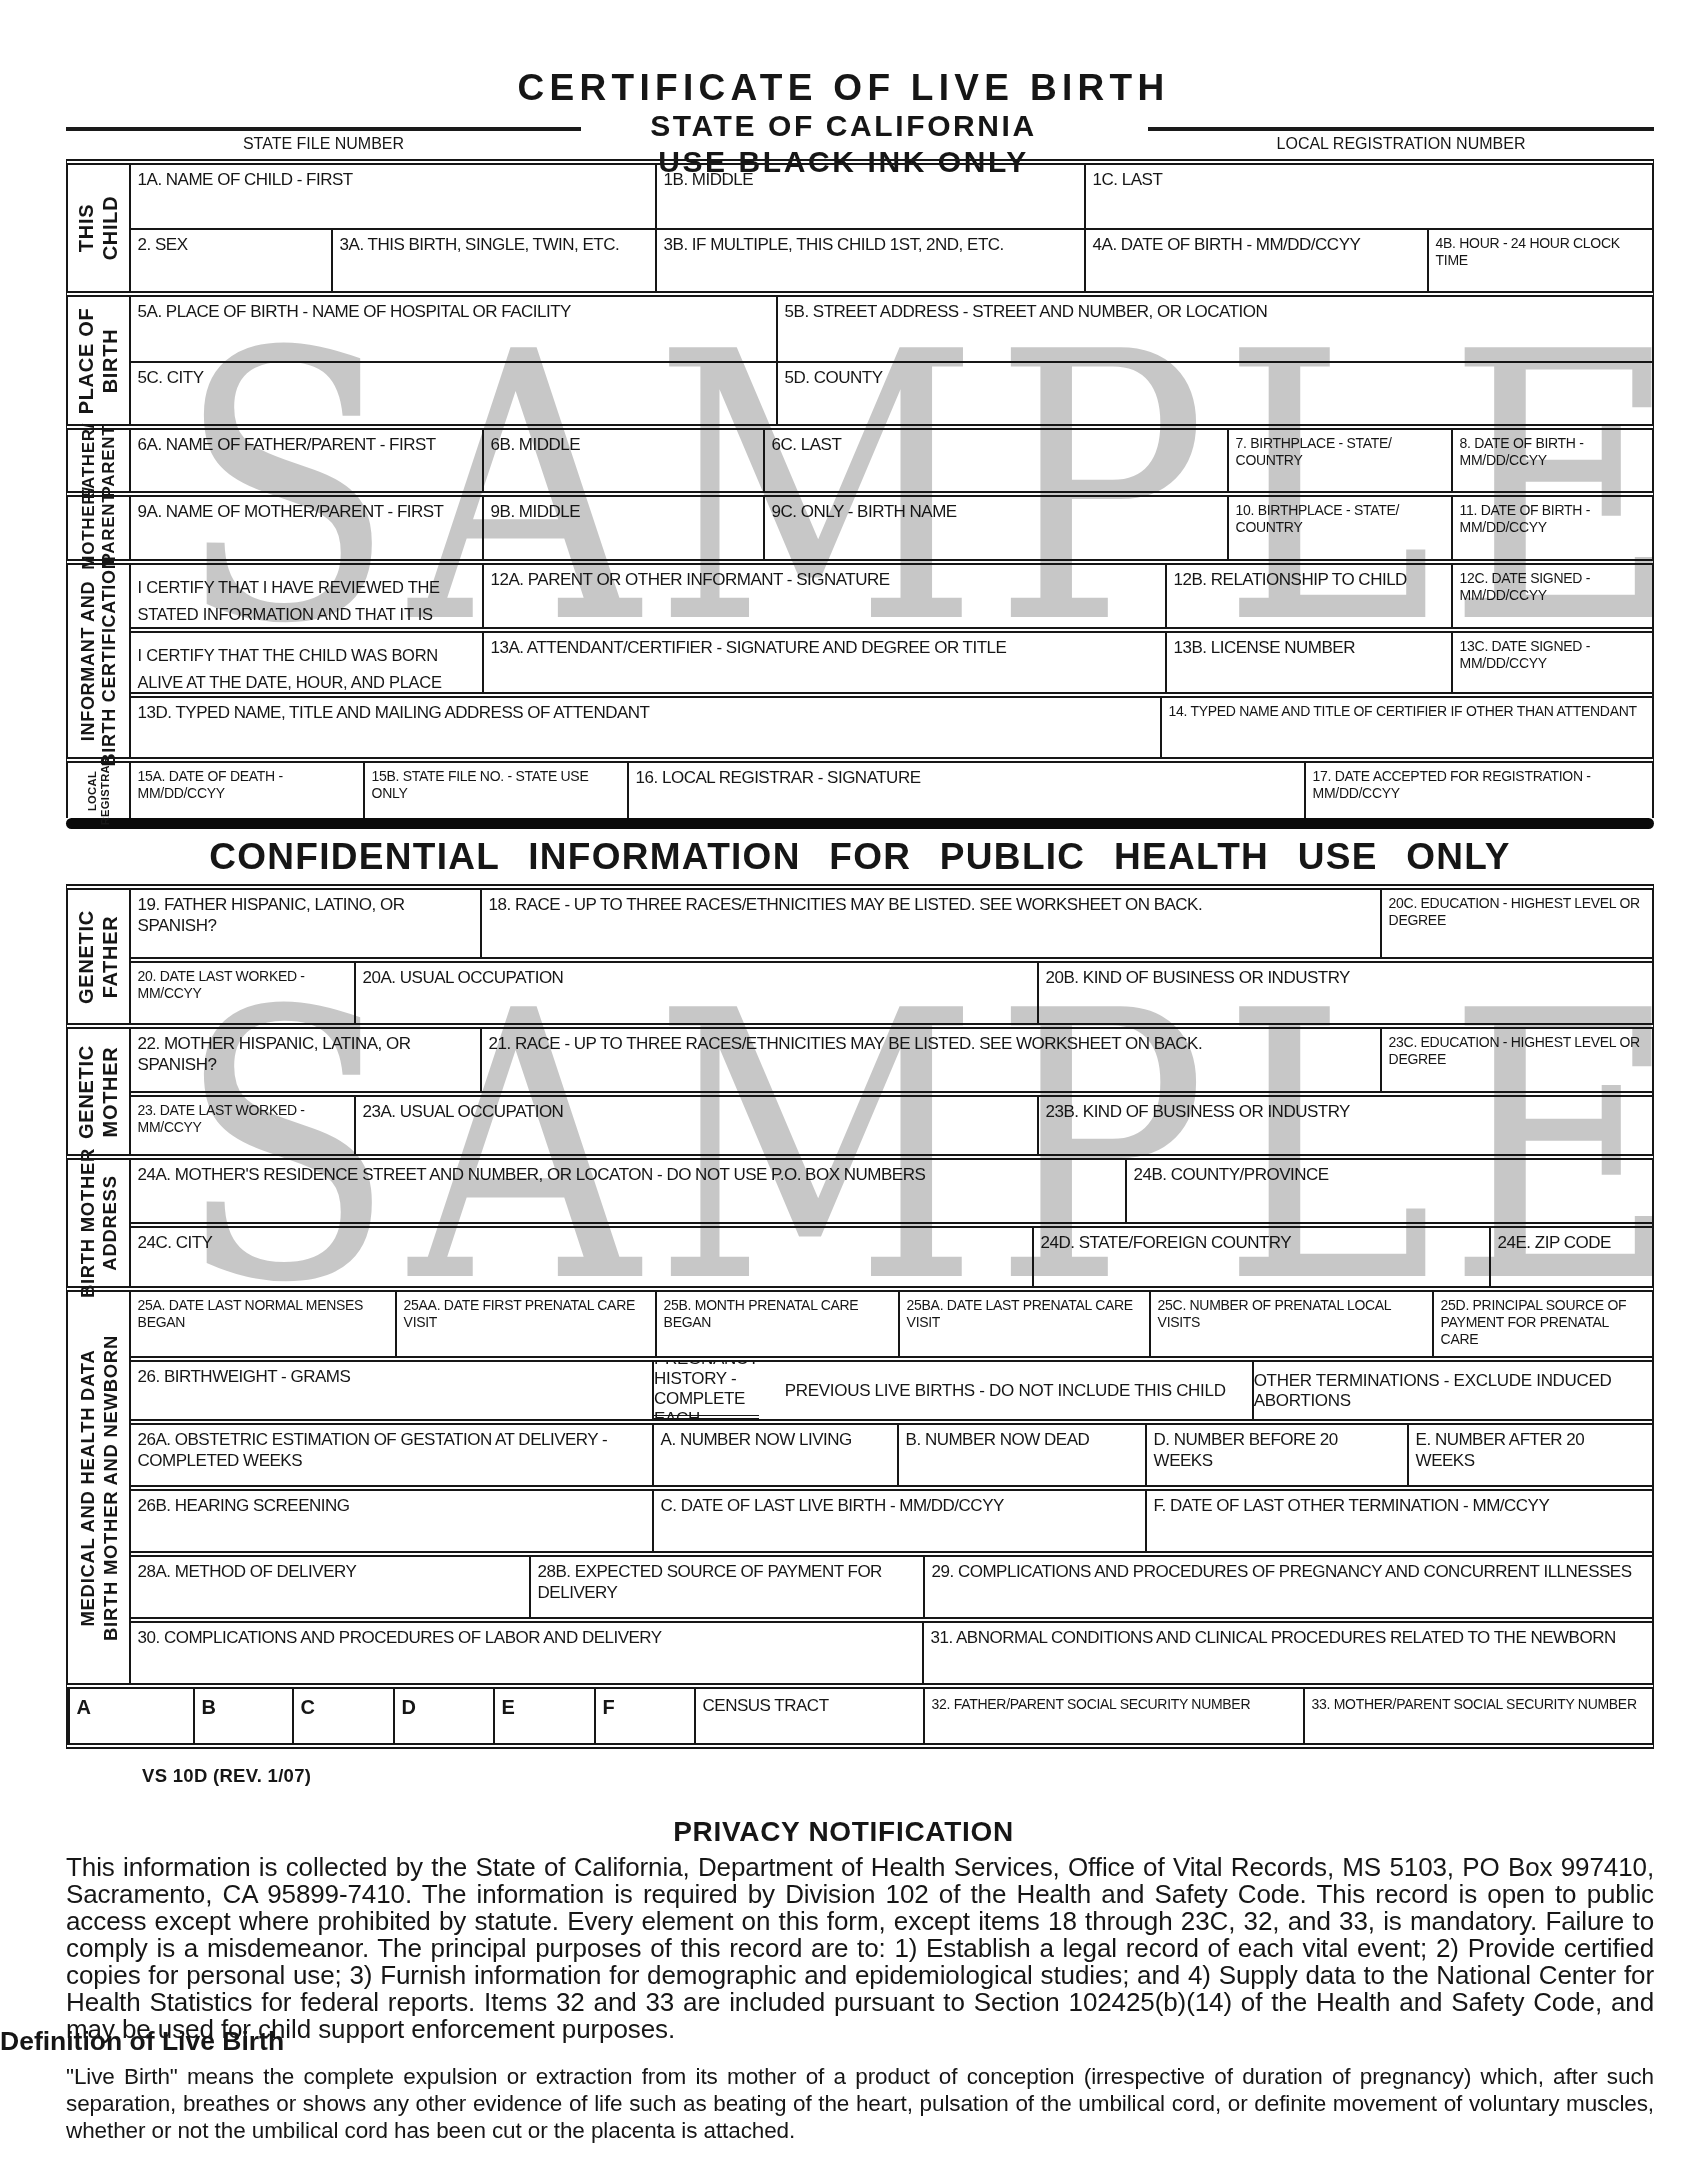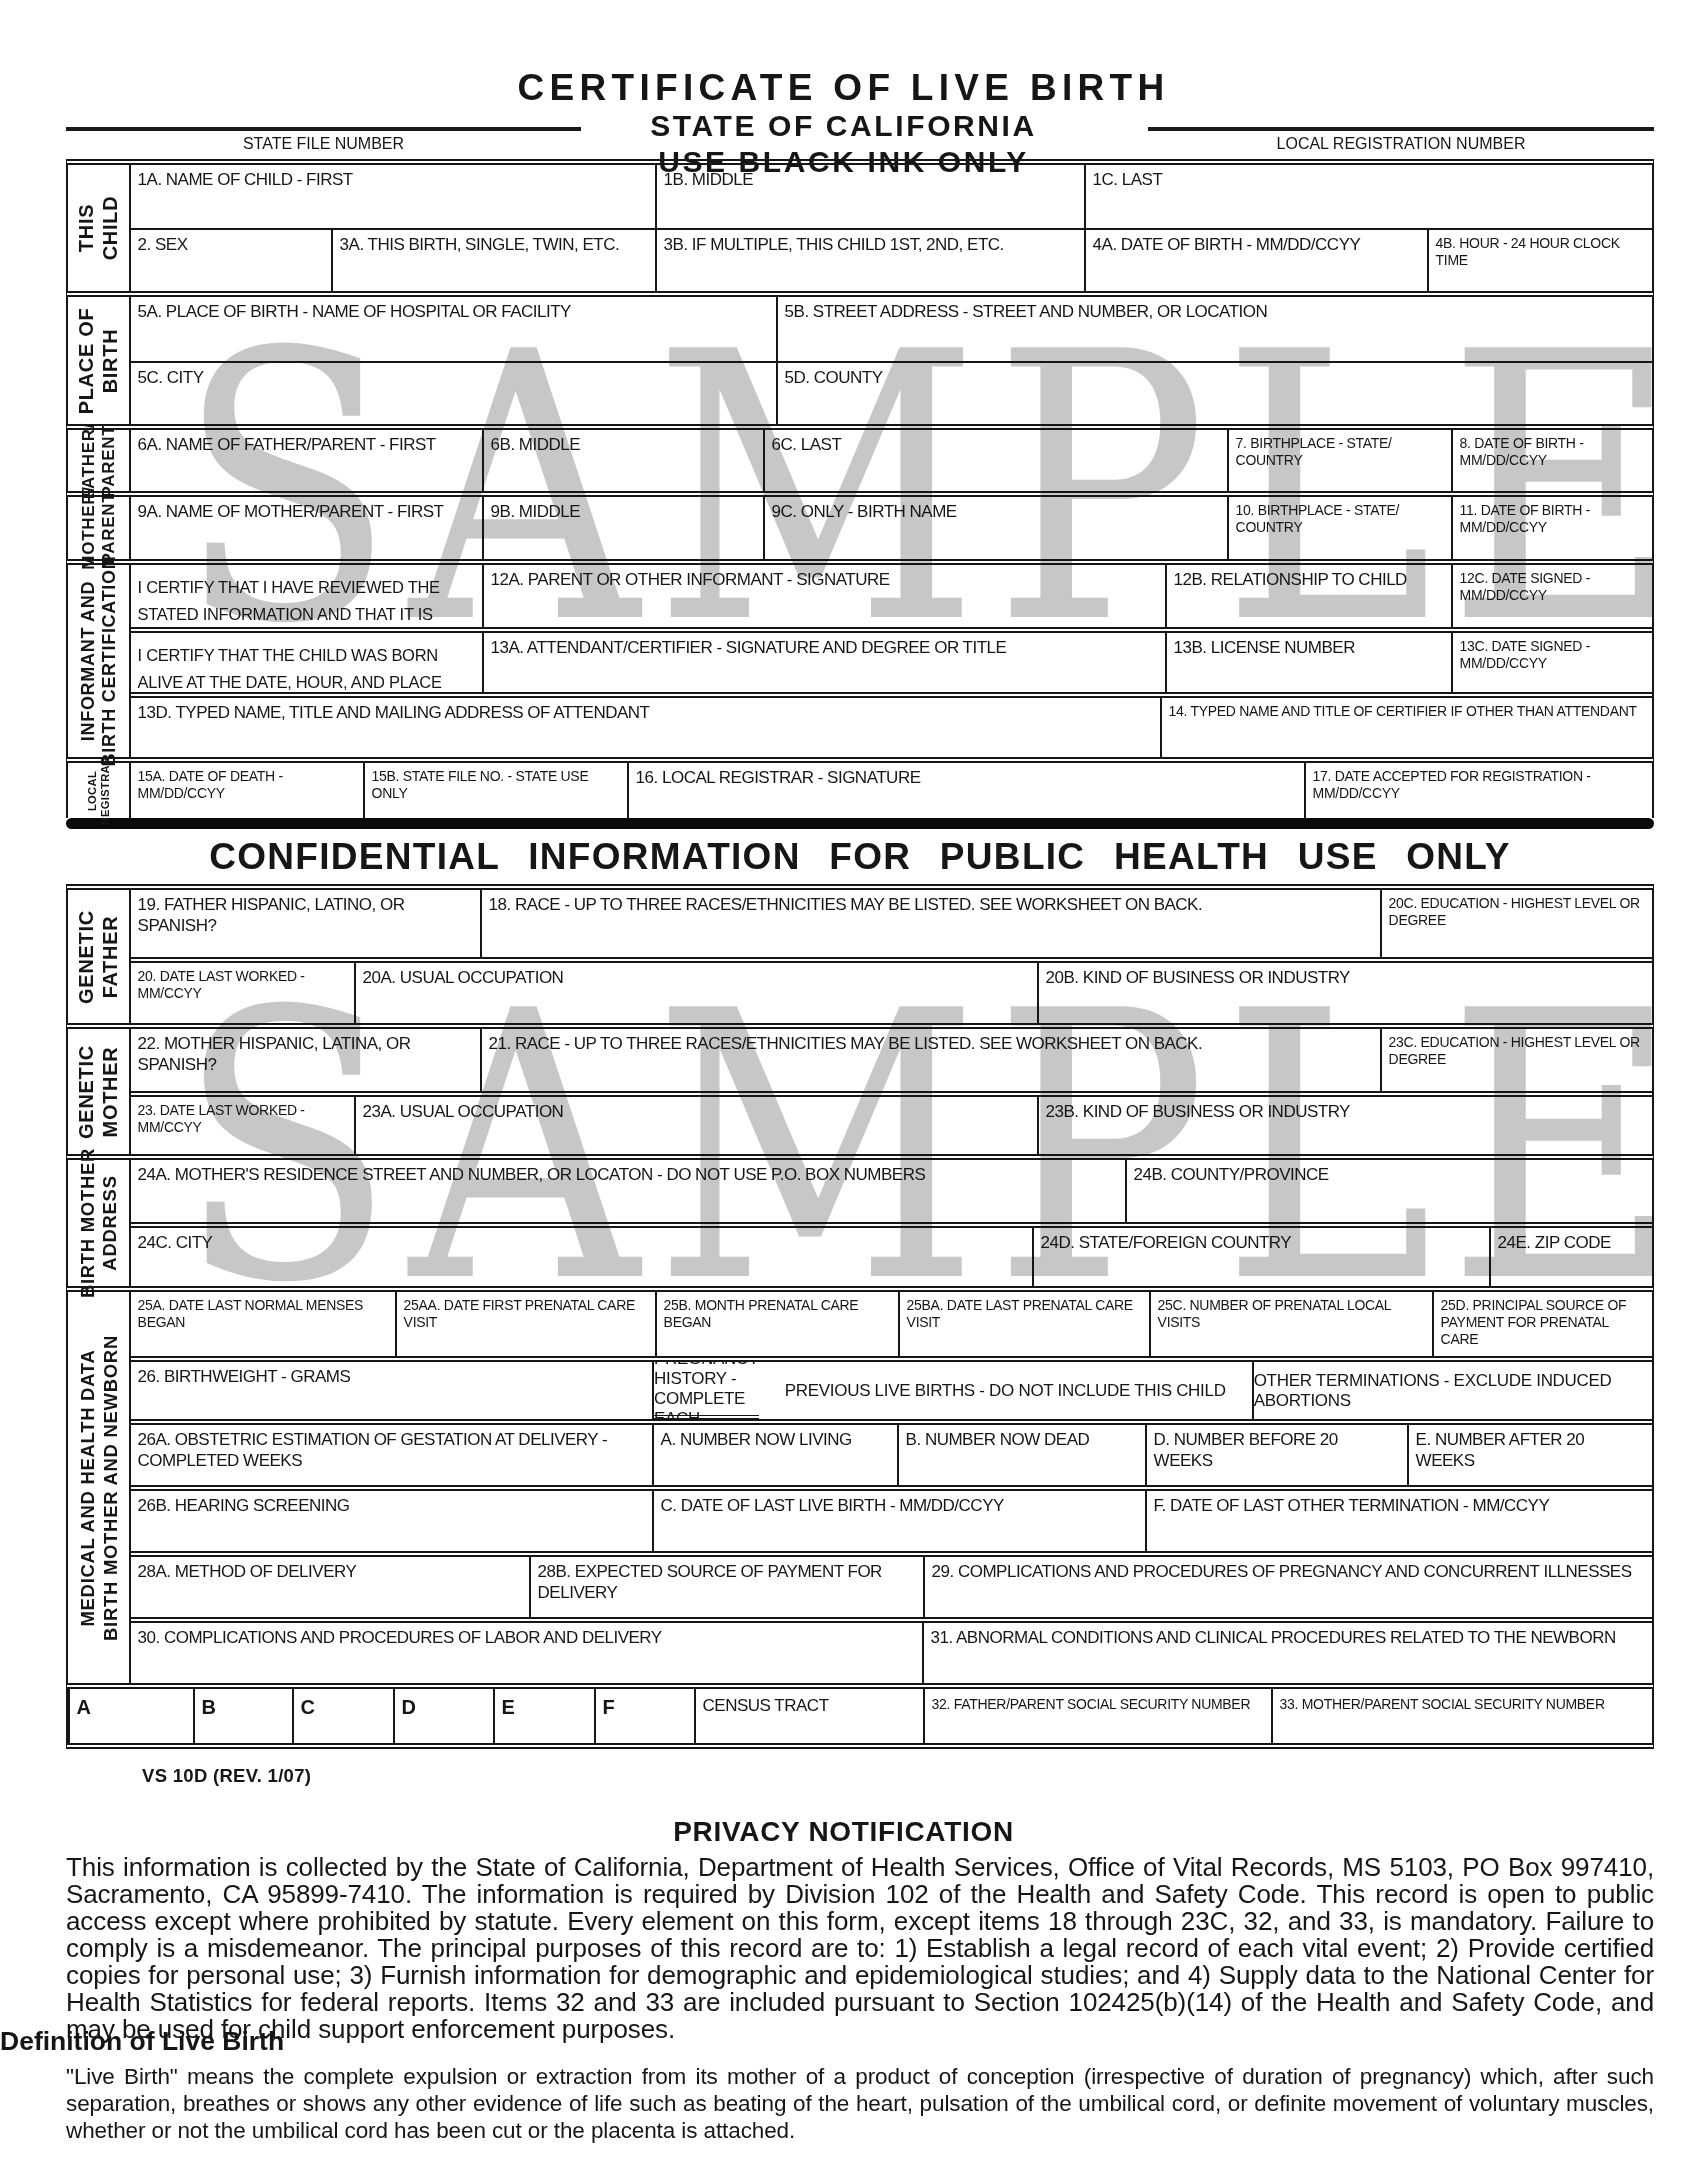--- a/index.html
+++ b/index.html
@@ -320,21 +320,21 @@
     </div>
 
     <div class="brow">
       <div class="cell bletter" style="width:125px">A</div>
       <div class="cell bletter" style="width:99px">B</div>
       <div class="cell bletter" style="width:101px">C</div>
       <div class="cell bletter" style="width:100px">D</div>
       <div class="cell bletter" style="width:101px">E</div>
       <div class="cell bletter" style="width:100px">F</div>
       <div class="cell" style="width:229px">CENSUS TRACT</div>
-      <div class="cell sm" style="width:348px">32. FATHER/PARENT SOCIAL SECURITY NUMBER</div>
+      <div class="cell sm" style="width:380px">32. FATHER/PARENT SOCIAL SECURITY NUMBER</div>
       <div class="cell sm grow">33. MOTHER/PARENT SOCIAL SECURITY NUMBER</div>
     </div>
   </div>
 
   <div class="formnum">VS 10D  (REV. 1/07)</div>
   <div class="pn-h">PRIVACY NOTIFICATION</div>
   <div class="pn-b">This information is collected by the State of California, Department of Health Services, Office of Vital Records, MS 5103, PO Box 997410, Sacramento, CA 95899-7410.  The information is required by Division 102 of the Health and Safety Code.  This record is open to public access except where prohibited by statute.  Every element on this form, except items 18 through 23C, 32, and 33, is mandatory.  Failure to comply is a misdemeanor.  The principal purposes of this record are to:  1) Establish a legal record of each vital event; 2) Provide certified copies for personal use; 3) Furnish information for demographic and epidemiological studies; and 4) Supply data to the National Center for Health Statistics for federal reports.  Items 32 and 33 are included pursuant to Section 102425(b)(14) of the Health and Safety Code, and may be used for child support enforcement purposes.</div>
   <div class="def-h">Definition of Live Birth</div>
   <div class="def-b">"Live Birth" means the complete expulsion or extraction from its mother of a product of conception (irrespective of duration of pregnancy) which, after such separation,  breathes or shows any other evidence of life such as beating of the heart, pulsation of the umbilical cord, or definite movement of voluntary muscles, whether or not the umbilical cord has been cut or the placenta is attached.</div>
 </div>

